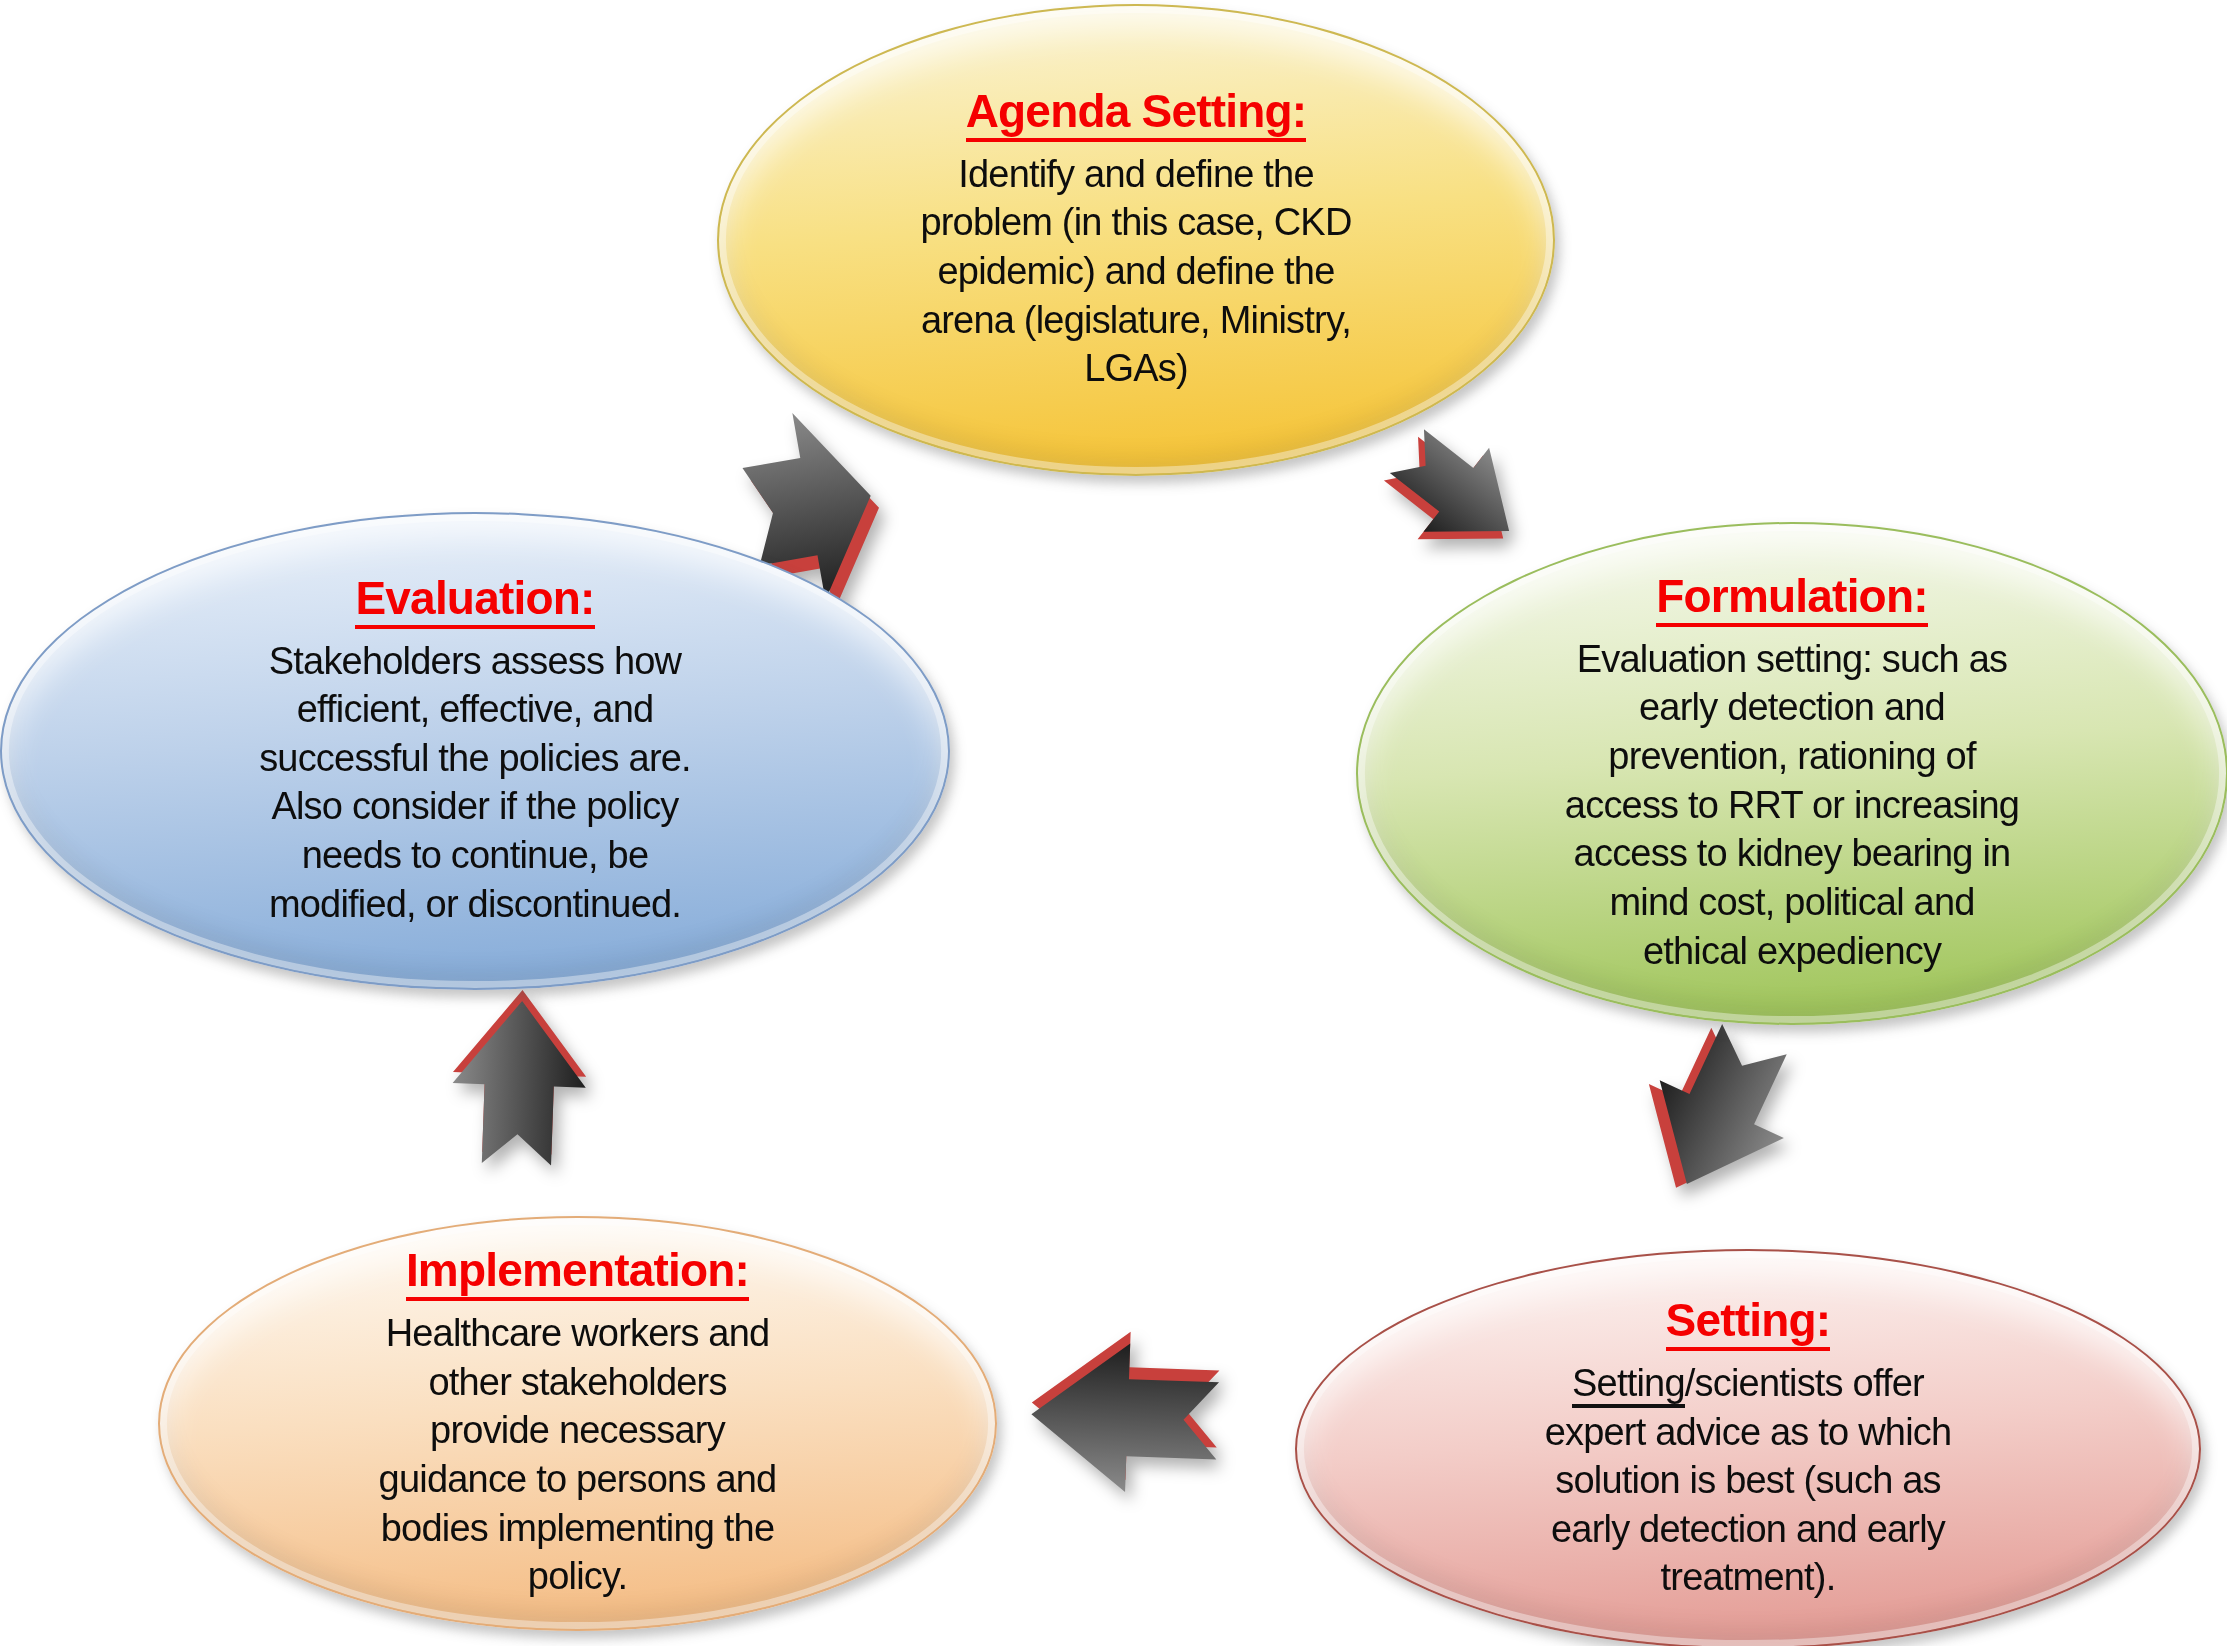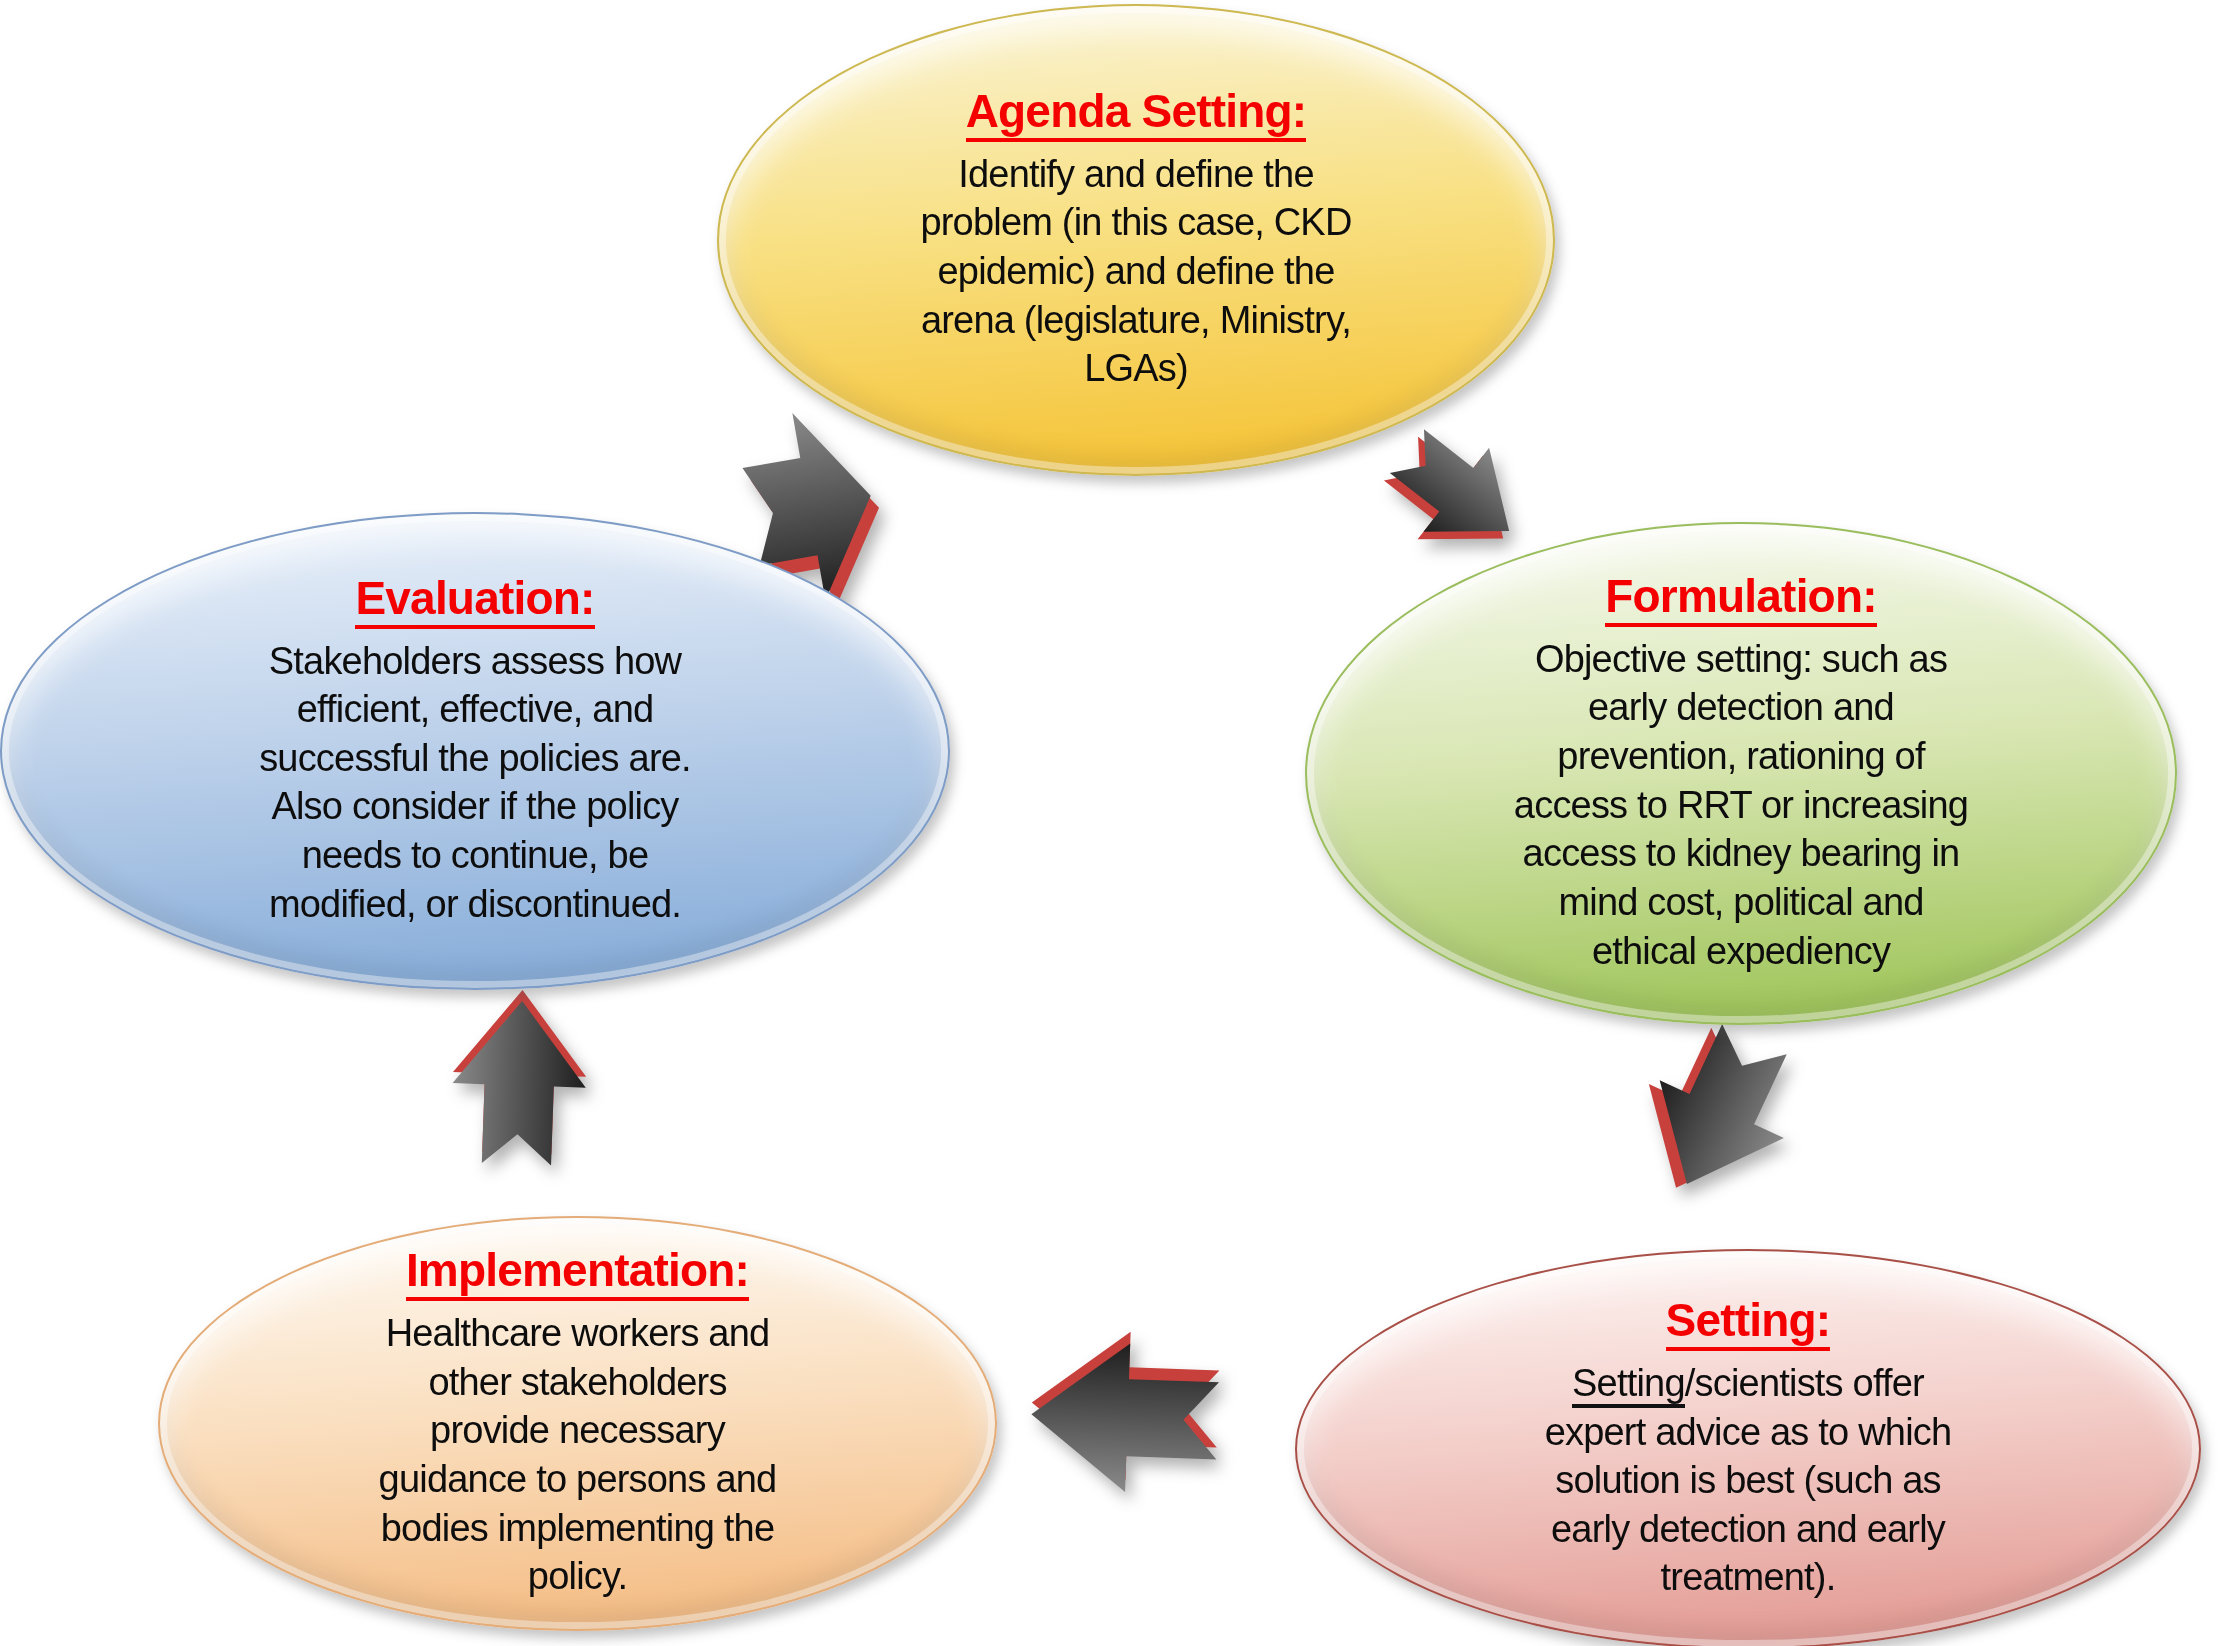--- a/index.html
+++ b/index.html
@@ -45,21 +45,21 @@
     letter-spacing:-0.8px;
     color:#0d0d0d;
     white-space:pre-line;
   }
   .u-black{
     display:inline;
     border-bottom:4.6px solid #111;
   }
   
   .pos-agenda        {left:717px;  top:3.8px;    width:838px; height:472px;}
-  .pos-formulation   {left:1305px; top:522px;  width:872px; height:503px;}
+  .pos-formulation   {left:1356px; top:522px;  width:872px; height:503px;}
   .pos-adoption      {left:1295px; top:1249px; width:906px; height:400px;}
   .pos-implementation{left:158px;  top:1216px; width:839px; height:415px;}
   .pos-evaluation    {left:0px;    top:512px;  width:950px; height:478px;}
   .arrow-layer{
     position:absolute;left:0;top:0;width:2227px;height:1646px;
     filter:drop-shadow(6.1px 9.1px 7.6px rgba(0,0,0,.30));
     pointer-events:none;
   }
 </style>
 </head>
@@ -105,21 +105,21 @@
 problem (in this case, CKD
 epidemic) and define the
 arena (legislature, Ministry,
 LGAs)</div>
   </div>
 
   <div class="stage pos-formulation" style="background: linear-gradient(176deg, rgb(246, 249, 238) 2%, rgb(216, 230, 178) 46%, rgb(156, 195, 85) 97%); border-color: rgb(154, 189, 93);">
     <div class="stage-title">
       <span class="t-underline" style="color: rgb(245, 0, 0); border-bottom-color: rgb(245, 0, 0);">Formulation:</span>
     </div>
-    <div class="stage-body">Objective setting: such as
+    <div class="stage-body">Evaluation setting: such as
 early detection and
 prevention, rationing of
 access to RRT or increasing
 access to kidney bearing in
 mind cost, political and
 ethical expediency</div>
   </div>
 
   <div class="stage pos-adoption" style="background: linear-gradient(176deg, rgb(253, 245, 243) 2%, rgb(243, 205, 200) 46%, rgb(226, 151, 144) 97%); border-color: rgb(168, 80, 72);">
     <div class="stage-title">

